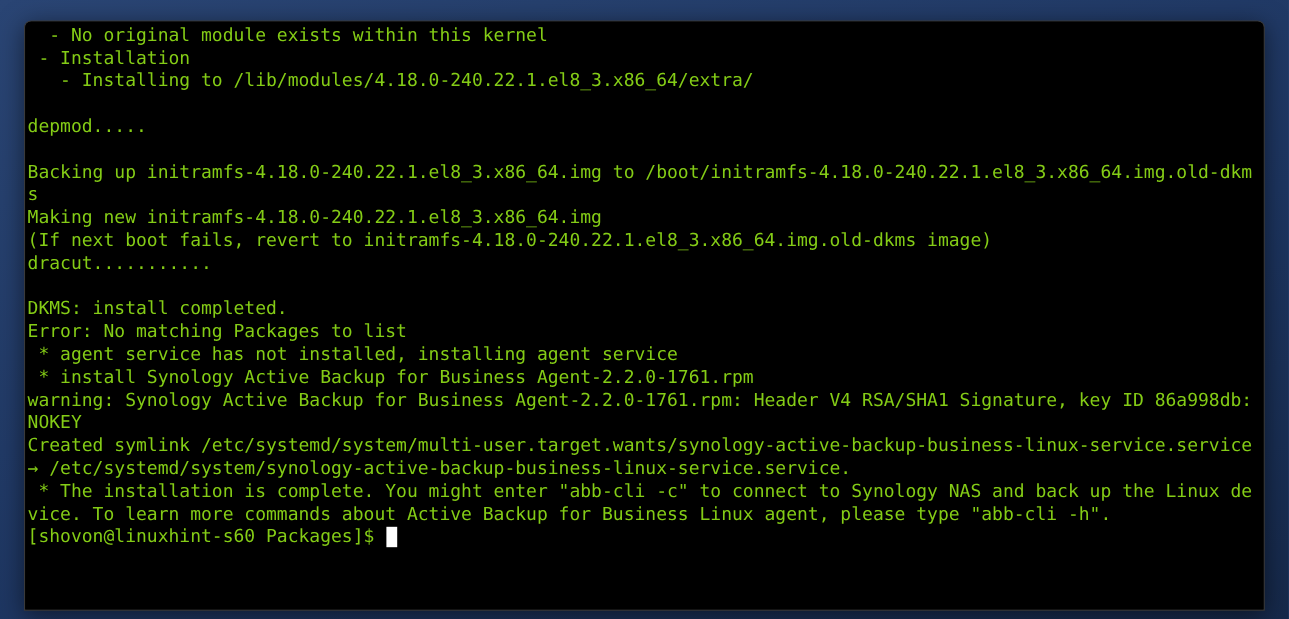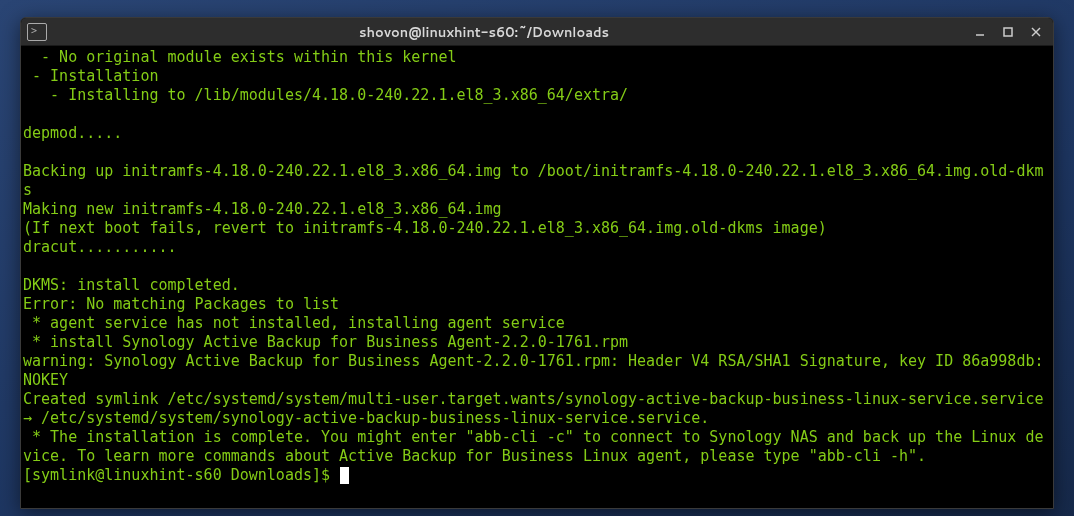--- a/index.html
+++ b/index.html
@@ -100,55 +100,33 @@
     background: #fff;
     vertical-align: text-bottom;
     margin-left: 1px;
   }
 </style>
 </head>
 <body>
 
 <div class="desktop">
   <div class="window">
-    <div class="titlebar">
-      <div class="left-icon"></div>
-      <div class="title">shovon@linuxhint-s60:~/Downloads</div>
-      <div class="win-controls">
-        <div class="win-btn">
-          <svg width="12" height="12" viewBox="0 0 12 12">
-              <line x1="2" y1="9" x2="10" y2="9" stroke="#ccc" stroke-width="1.5"></line>
-            </svg>
-        </div>
-        <div class="win-btn">
-          <svg width="12" height="12" viewBox="0 0 12 12">
-              <rect x="2" y="2" width="8" height="8" fill="none" stroke="#ccc" stroke-width="1.5"></rect>
-            </svg>
-        </div>
-        <div class="win-btn">
-          <svg width="12" height="12" viewBox="0 0 12 12">
-              <line x1="2" y1="2" x2="10" y2="10" stroke="#ccc" stroke-width="1.5"></line>
-              <line x1="10" y1="2" x2="2" y2="10" stroke="#ccc" stroke-width="1.5"></line>
-            </svg>
-        </div>
-      </div>
-    </div>
     <div class="terminal"><span>  - No original module exists within this kernel
  - Installation
    - Installing to /lib/modules/4.18.0-240.22.1.el8_3.x86_64/extra/
 
 depmod.....
 
 Backing up initramfs-4.18.0-240.22.1.el8_3.x86_64.img to /boot/initramfs-4.18.0-240.22.1.el8_3.x86_64.img.old-dkms
 Making new initramfs-4.18.0-240.22.1.el8_3.x86_64.img
 (If next boot fails, revert to initramfs-4.18.0-240.22.1.el8_3.x86_64.img.old-dkms image)
 dracut...........
 
 DKMS: install completed.
 Error: No matching Packages to list
  * agent service has not installed, installing agent service
  * install Synology Active Backup for Business Agent-2.2.0-1761.rpm
 warning: Synology Active Backup for Business Agent-2.2.0-1761.rpm: Header V4 RSA/SHA1 Signature, key ID 86a998db: NOKEY
 Created symlink /etc/systemd/system/multi-user.target.wants/synology-active-backup-business-linux-service.service → /etc/systemd/system/synology-active-backup-business-linux-service.service.
  * The installation is complete. You might enter "abb-cli -c" to connect to Synology NAS and back up the Linux device. To learn more commands about Active Backup for Business Linux agent, please type "abb-cli -h".</span>
-<span class="prompt-line"><span>[symlink@linuxhint-s60 Downloads]$ </span><span class="cursor"></span></span></div>
+<span class="prompt-line"><span>[shovon@linuxhint-s60 Packages]$ </span><span class="cursor"></span></span></div>
   </div>
 </div>
 
 </body></html>

